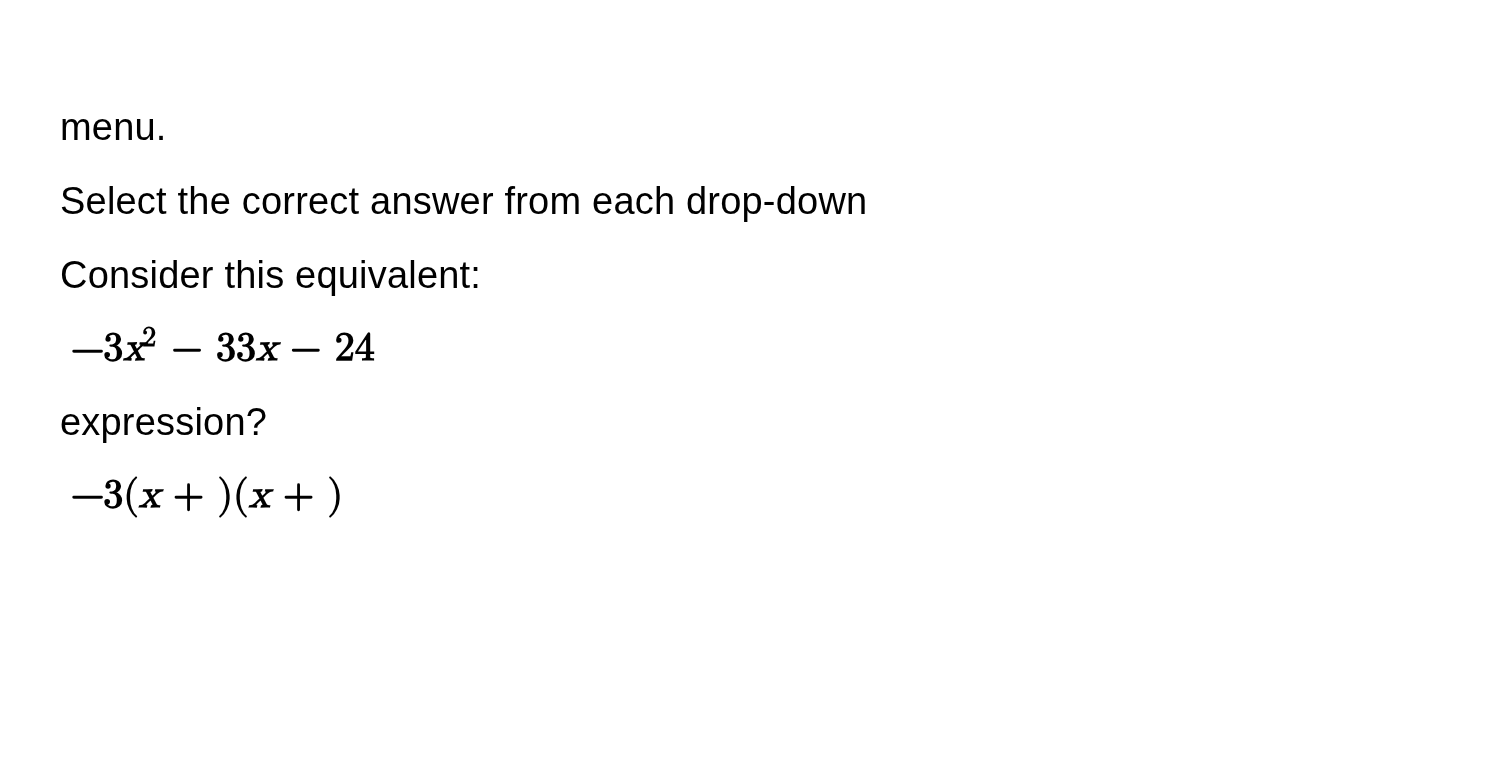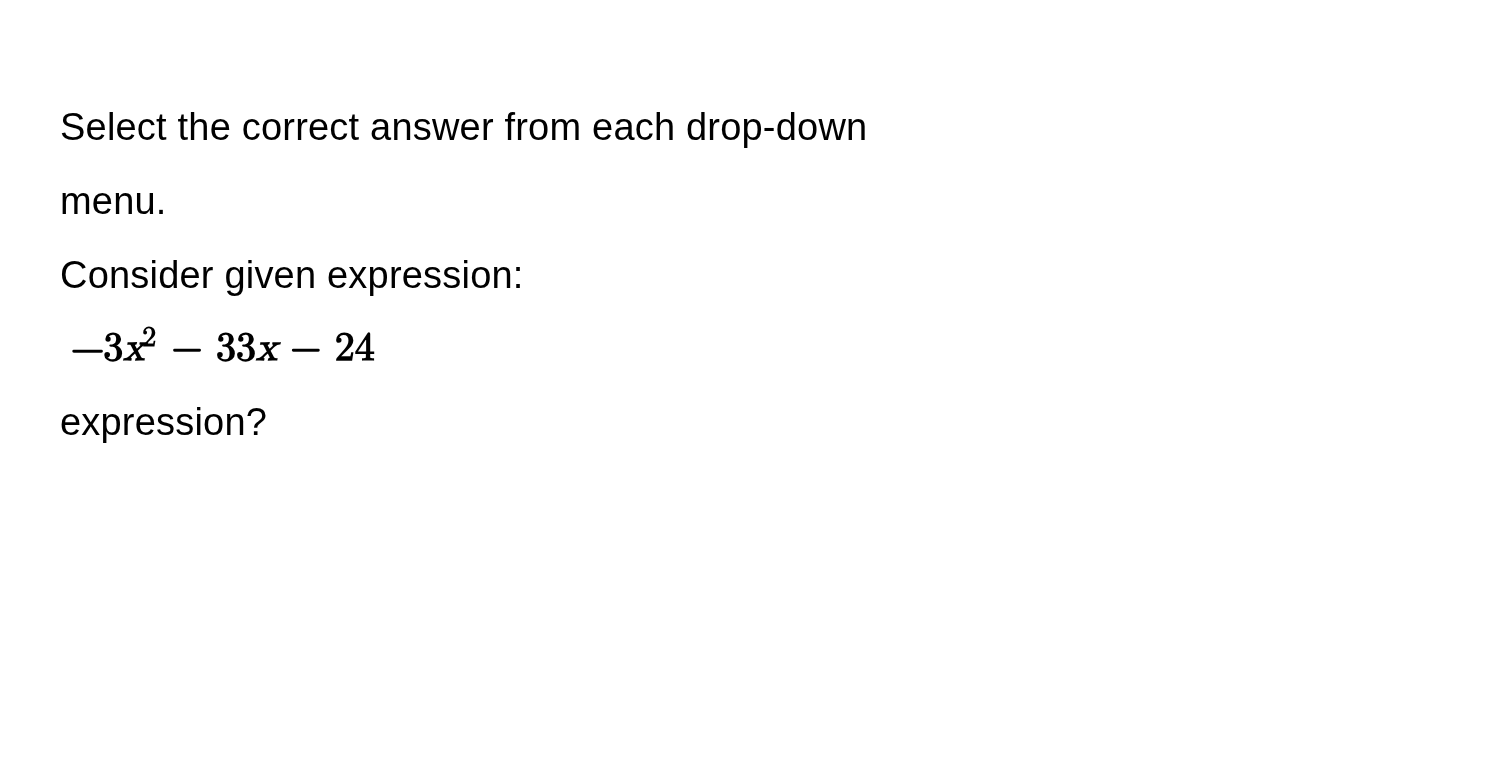--- a/index.html
+++ b/index.html
@@ -43,25 +43,28 @@
   .minus {
     display: inline-block;
     transform: scaleX(1.1);
   }
 </style>
 </head>
 <body>
 
 <div class="container">
 
+  <div class="text-line">menu.</div>
   <div class="text-line">Select the correct answer from each drop-down</div>
-  <div class="text-line">menu.</div>
 
-  <div class="text-line">Consider given expression:</div>
+  <div class="text-line">Consider this equivalent:</div>
 
   <div class="math-line">
     <span class="minus">−</span><span>3</span><span class="var">x</span><sup>2</sup><span> − </span><span>33</span><span class="var">x</span><span> − </span><span>24</span>
   </div>
 
   <div class="text-line">expression?</div>
 
+  <div class="math-line">
+    <span class="minus">−</span><span>3</span><span>(</span><span class="var">x</span><span> + </span><span></span><span>)</span><span>(</span><span class="var">x</span><span> + </span><span></span><span>)</span>
+  </div>
 
 </div>
 
 </body></html>

